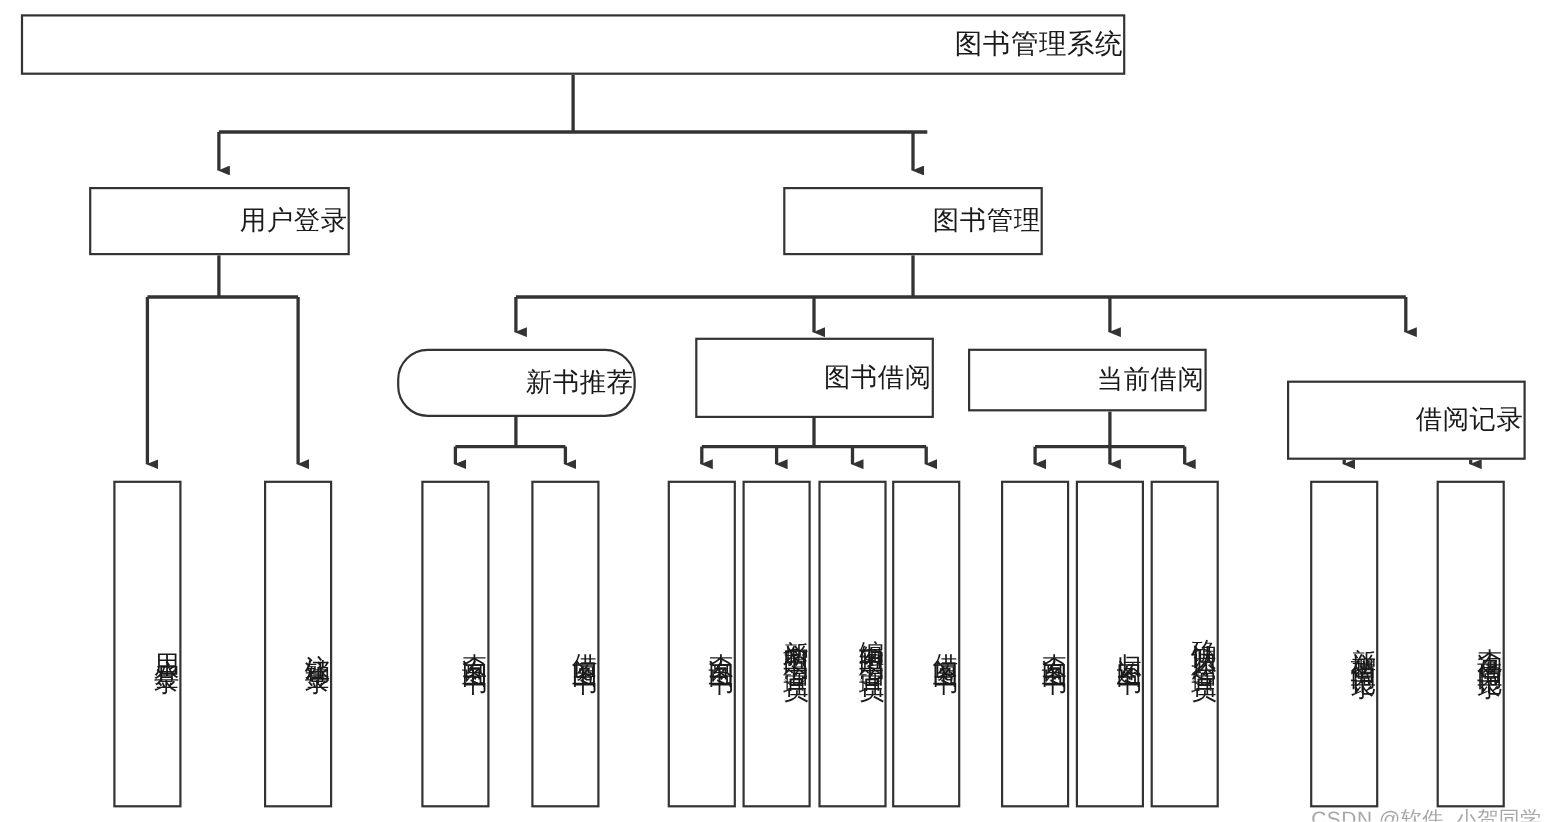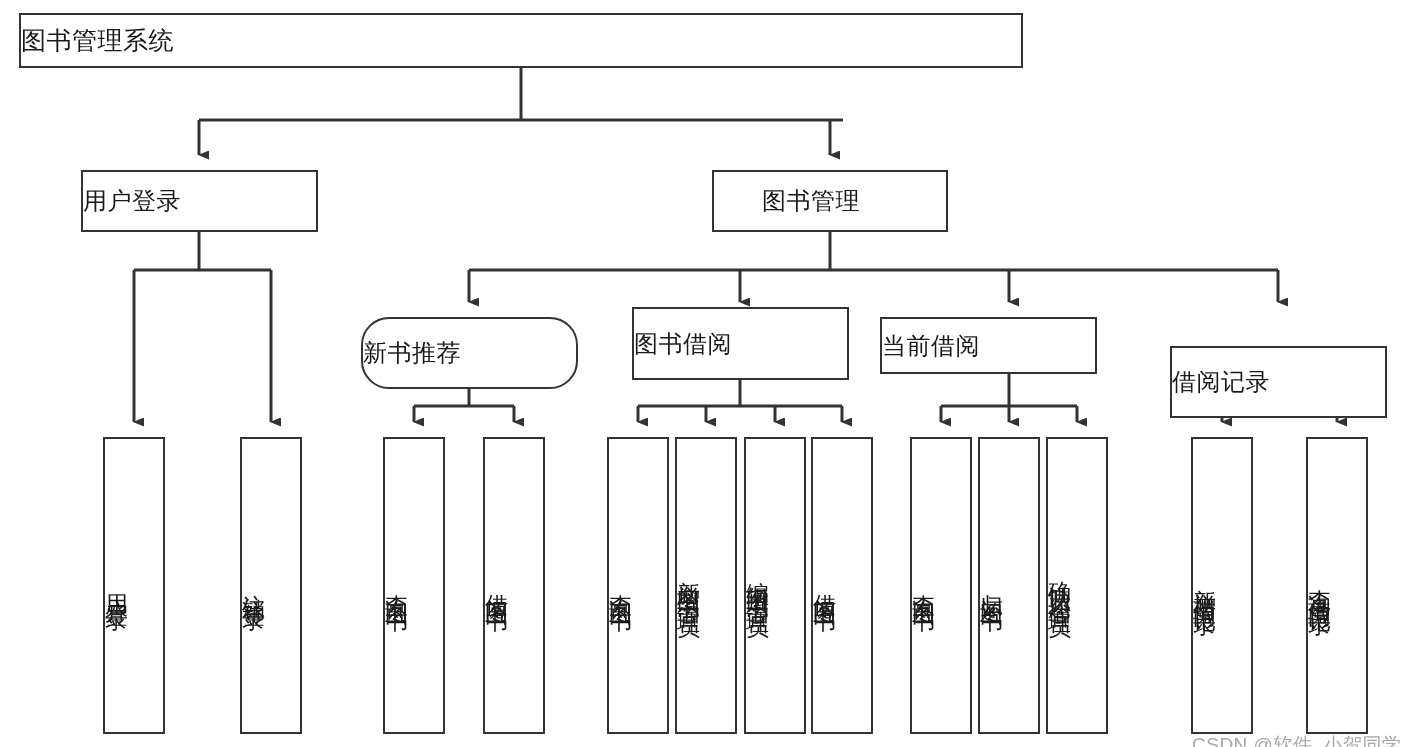--- a/index.html
+++ b/index.html
@@ -27,21 +27,21 @@
     height: 747px;
     pointer-events: none;
   }
   .node {
     position: absolute;
     box-sizing: border-box;
     background: #ffffff;
     border: 2px solid #333333;
     display: flex;
     align-items: center;
-    justify-content: flex-start;
+    justify-content: flex-end;
     z-index: 3;
   }
   .node-label {
     font-size: 24px;
     line-height: 1.15;
     color: #1a1a1a;
     letter-spacing: 0.5px;
     white-space: nowrap;
     text-align: center;
   }
@@ -126,21 +126,21 @@
   </div>
 
   <div class="node" style="left:81px; top:170px; width:237px; height:62px;">
     <span class="node-label">用户登录</span>
   </div>
 
   <div class="node" style="left:712px; top:170px; width:236px; height:62px;padding-left:48px;">
     <span class="node-label">图书管理</span>
   </div>
 
-  <div class="node" style="left:361px; top:317px; width:217px; height:72px;border-radius:28px;">
+  <div class="node" style="left:361px; top:317px; width:217px; height:62px;border-radius:28px;">
     <span class="node-label">新书推荐</span>
   </div>
 
   <div class="node" style="left:632px; top:307px; width:217px; height:73px;">
     <span class="node-label">图书借阅</span>
   </div>
 
   <div class="node" style="left:880px; top:317px; width:217px; height:57px;">
     <span class="node-label">当前借阅</span>
   </div>

